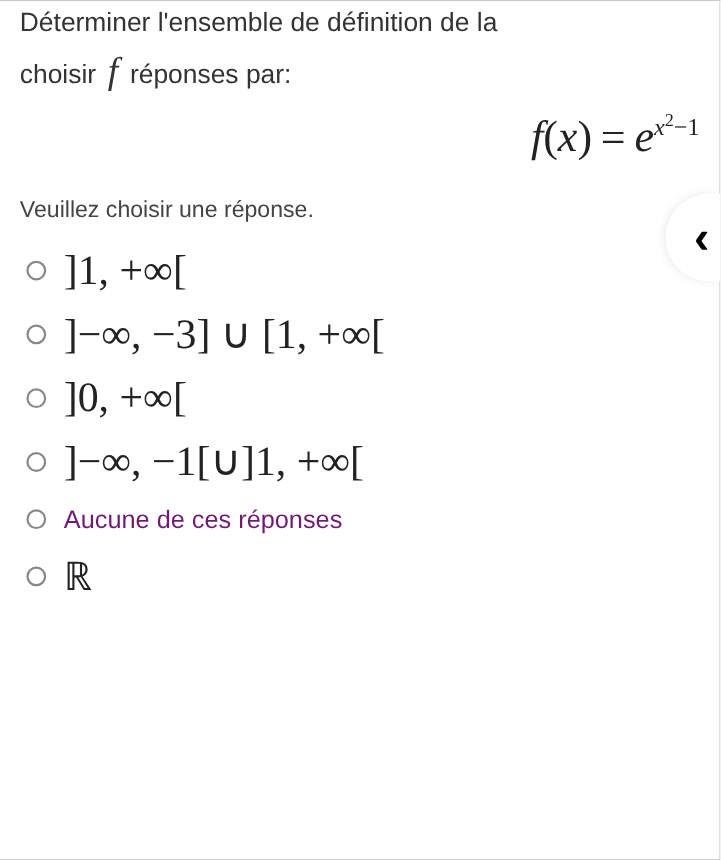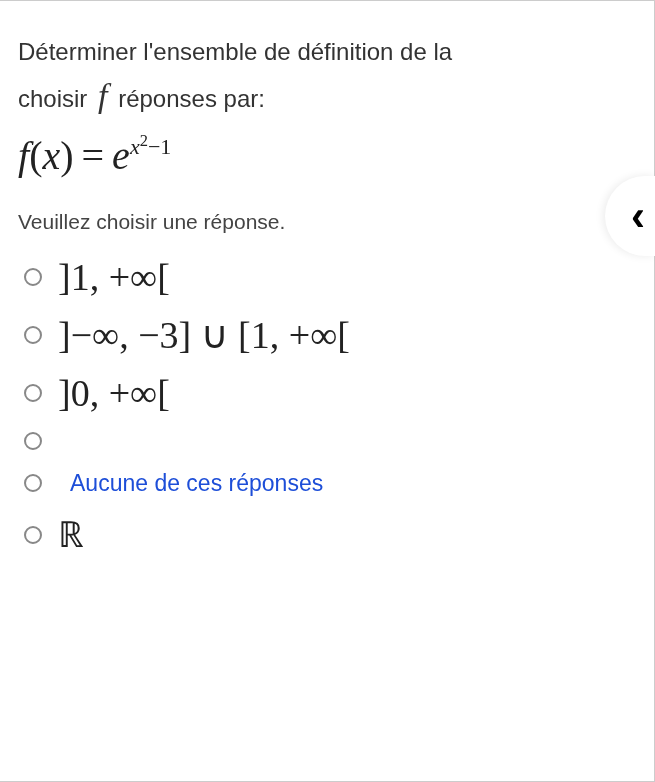--- a/index.html
+++ b/index.html
@@ -10,21 +10,21 @@
     body {
       font-family: Arial, Helvetica, sans-serif;
       background: #fff;
       width: 655px;
       height: 782px;
       position: relative;
     }
     .container {
       border: 1px solid #ccc;
       border-left: none;
-      padding: 33px 18px 18px 18px;
+      padding: 2px 18px 18px 18px;
       width: 100%;
       height: 100%;
       position: relative;
     }
     .question-text {
       font-size: 24px;
       color: #333;
       line-height: 1.5;
       margin-bottom: 8px;
     }
@@ -38,20 +38,21 @@
       font-size: 34px;
       padding: 0 4px;
     }
     .equation {
       font-family: 'Times New Roman', serif;
       font-style: italic;
       font-size: 40px;
       color: #222;
       margin: 10px 0 30px 0;
       line-height: 1.2;
+      text-align: right;
     }
     .equation .paren {
       font-style: normal;
     }
     .equation .eq {
       font-style: normal;
       padding: 0 8px;
     }
     .sup {
       font-size: 0.55em;
@@ -91,22 +92,21 @@
       margin-left: 6px;
     }
     .option-math {
       font-family: 'Times New Roman', serif;
       font-size: 38px;
       color: #222;
       line-height: 1;
     }
     .option-text {
       font-size: 23px;
-      color: #1d4ed8;
-      margin-left: 12px;
+      color: #701a75;
     }
     .bb-r {
       font-family: 'Times New Roman', serif;
       font-size: 36px;
       font-weight: normal;
       position: relative;
       display: inline-block;
     }
     .nav-button {
       position: absolute;
@@ -157,20 +157,21 @@
       <div class="option-math">]−∞, −3] ∪ [1, +∞[</div>
     </div>
 
     <div class="option">
       <div class="radio"></div>
       <div class="option-math">]0, +∞[</div>
     </div>
 
     <div class="option">
       <div class="radio"></div>
+      <div class="option-math">]−∞, −1[∪]1, +∞[</div>
     </div>
 
     <div class="option">
       <div class="radio"></div>
       <div class="option-text">Aucune de ces réponses</div>
     </div>
 
     <div class="option">
       <div class="radio"></div>
       <div class="option-math bb-r">ℝ</div>

